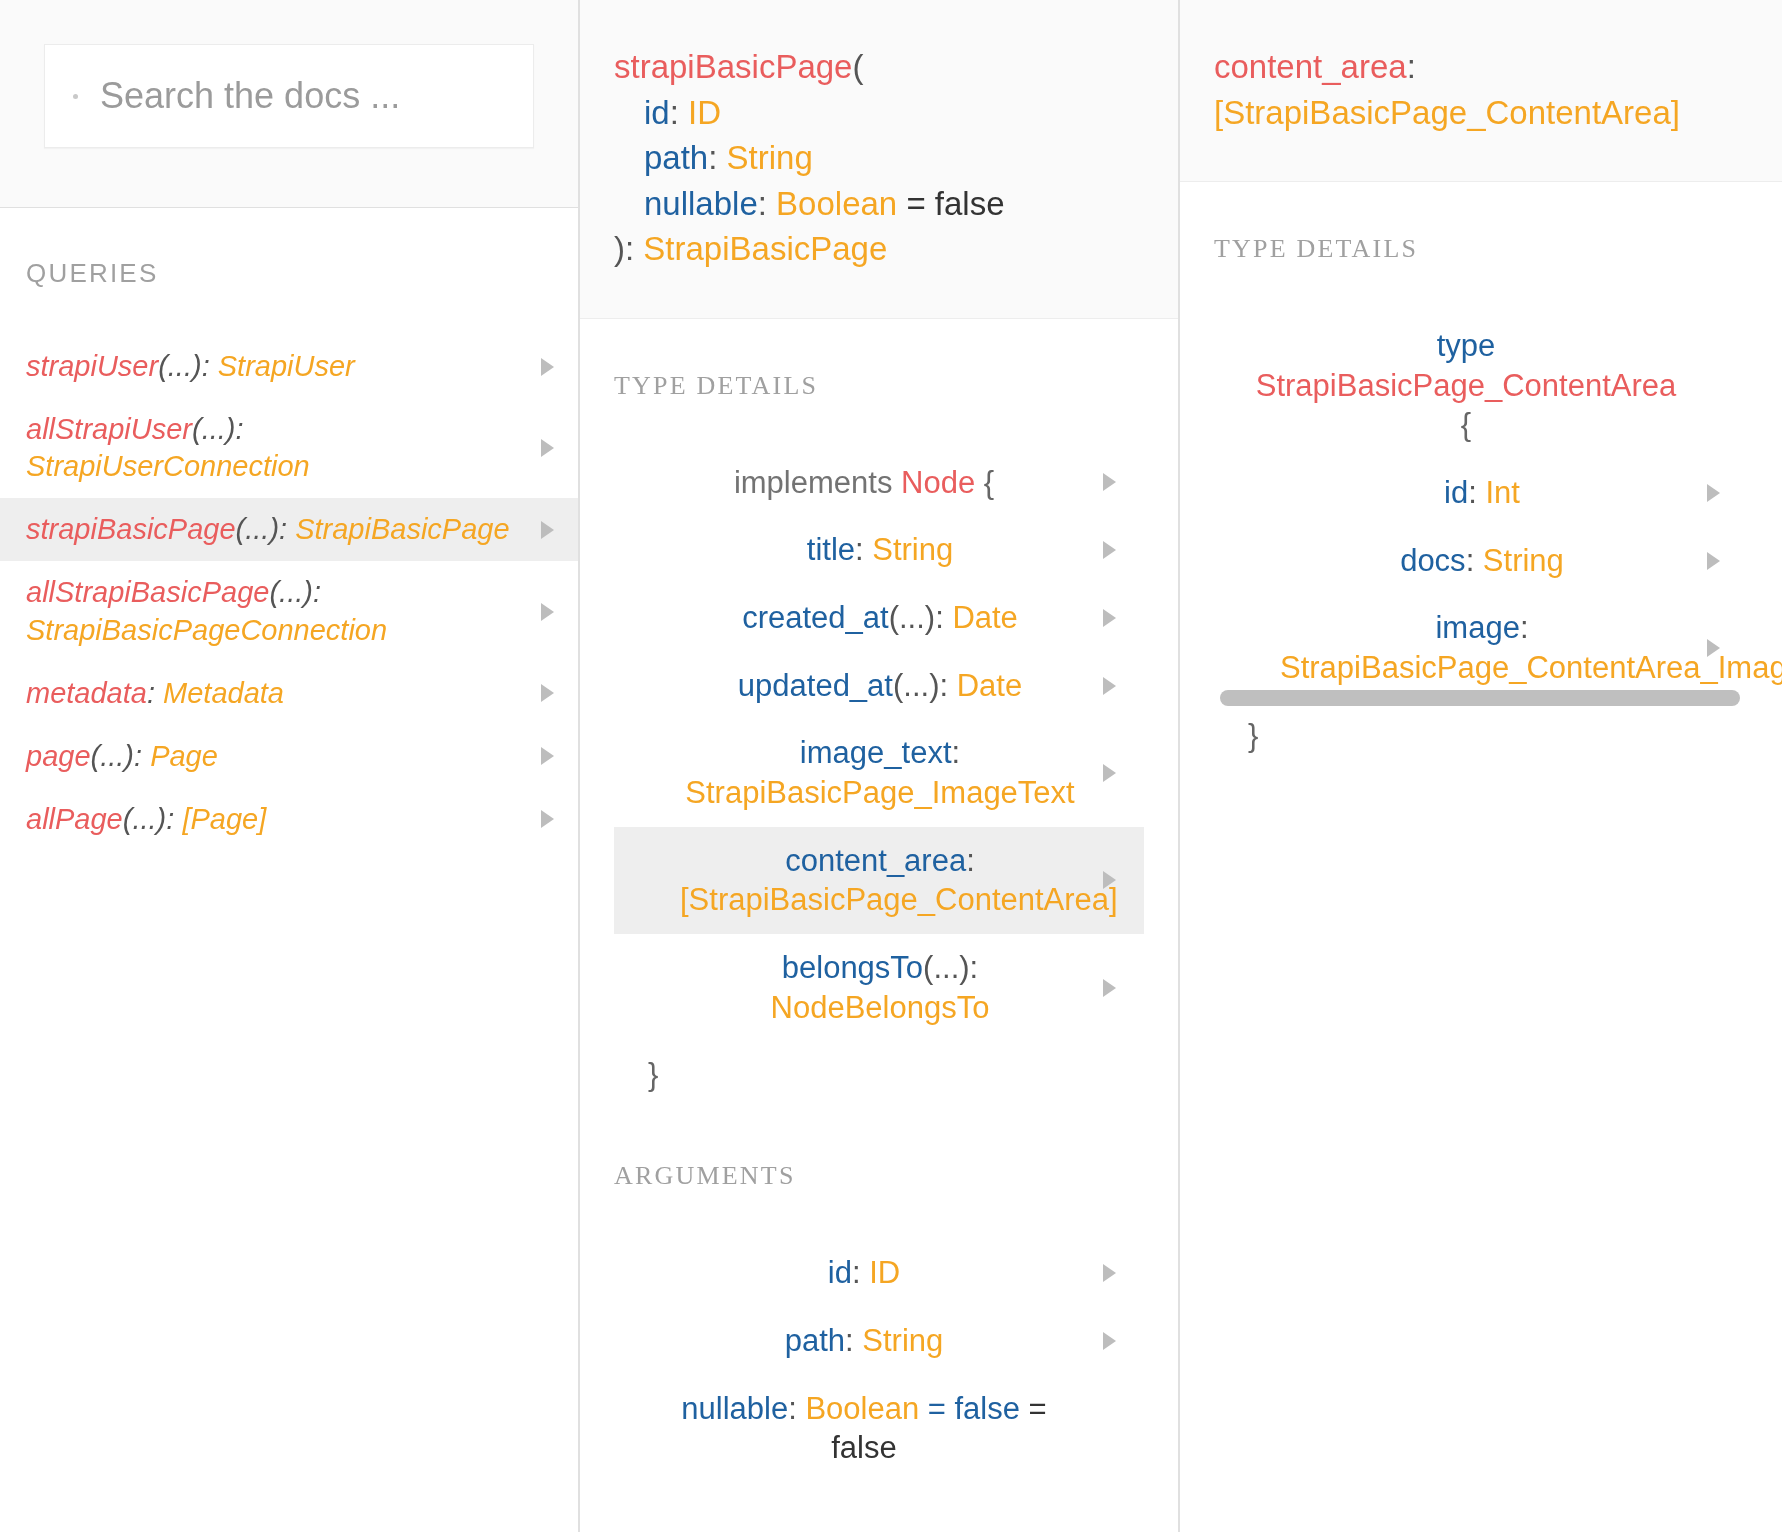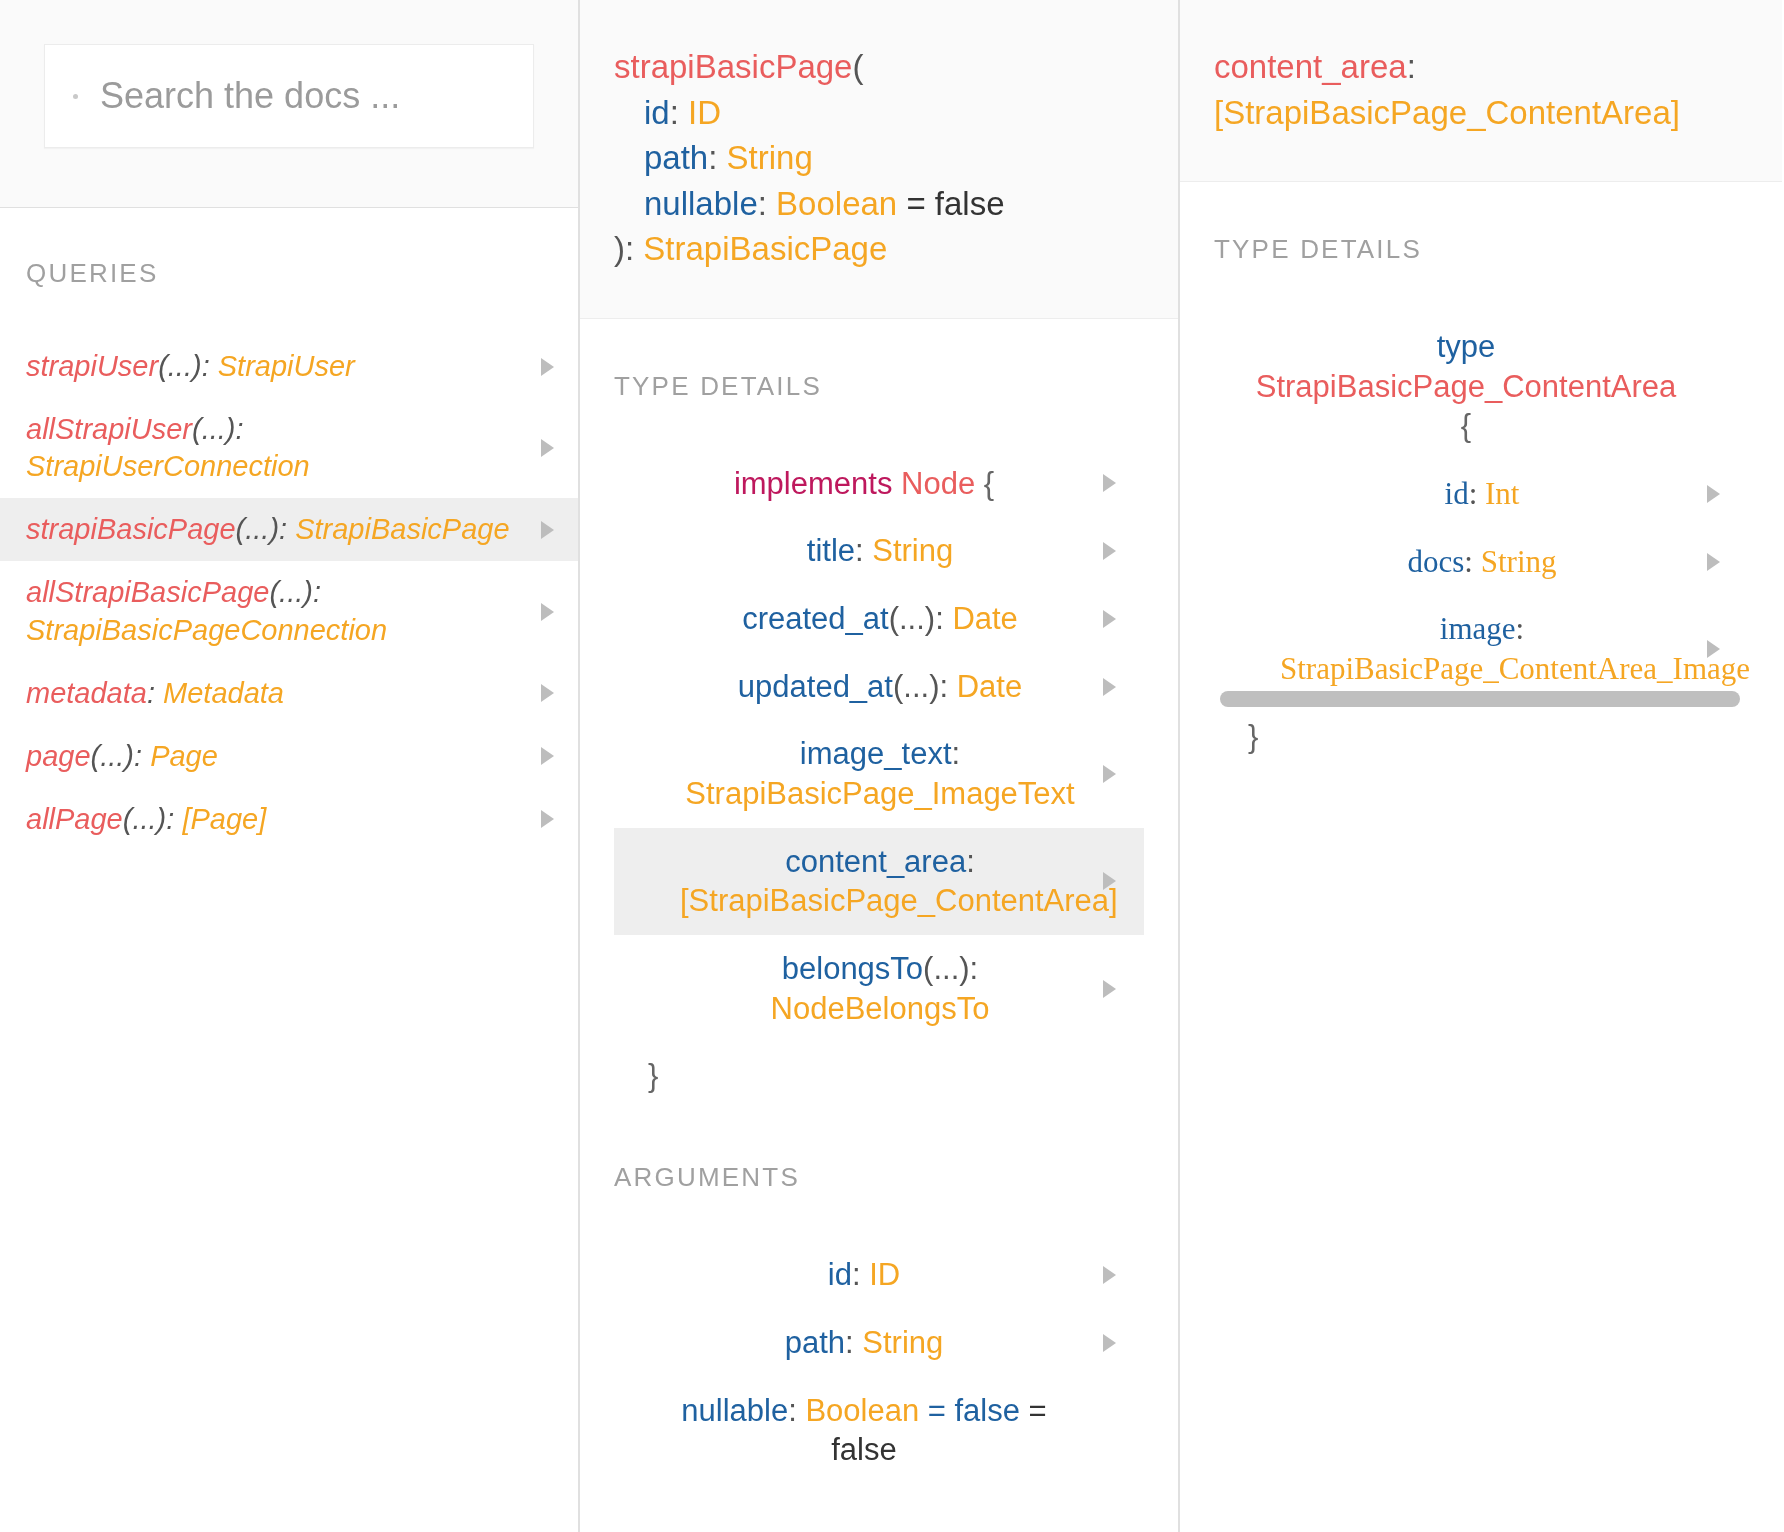--- a/index.html
+++ b/index.html
@@ -100,21 +100,21 @@
     background: #fafafa;
     border-bottom: 1px solid #ededed;
     padding: 44px 26px 46px 34px;
     font-size: 33px;
     line-height: 1.38;
   }
   .panel-head .ind { padding-left: 30px; display: block; }
   .panel-section {
     padding: 52px 34px 0 34px;
   }
-  .panel-section .section-title { display: block; margin-bottom: 48px; }
+  .panel-section .section-title { display: block; margin-bottom: 48px; font-family: Liberation Serif, serif; }
 
   .code-line {
     position: relative;
     font-size: 31px;
     line-height: 1.28;
     padding: 14px 64px 14px 34px;
     cursor: pointer;
     text-align: center;
   }
   .code-line.flat { cursor: default; padding-left: 34px; }
@@ -130,21 +130,21 @@
     border-top: 9px solid transparent;
     border-bottom: 9px solid transparent;
   }
   .nowrap { white-space: nowrap; }
 
   
   .t-field    { color: #1f61a0; }   
   .t-qname    { color: #e95d5d; }   
   .t-type     { color: #f5a623; }
   .t-kw       { color: #1f61a0; }   
-  .t-impl     { color: #be185d; }
+  .t-impl     { color: #737373; }
   .t-punct    { color: #555; }
   .t-default  { color: #333; }
   .t-brace    { color: #666; }
   .t-blue-val { color: #1f61a0; }
 
   
   .hscroll {
     position: absolute;
     left: 6px;
     right: 8px;
@@ -246,21 +246,21 @@
     </div>
 
     <div class="panel-section">
       <span class="section-title">TYPE DETAILS</span>
 
       <div class="code-line flat">
         <span class="t-kw">type</span>
         <span class="t-qname">StrapiBasicPage_ContentArea</span><span class="t-brace"> {</span>
       </div>
 
-      <div id="right-fields" style="position:relative;font-family:Liberation Serif, serif;">
+      <div id="right-fields" style="position:relative;">
           <div class="code-line indent"><span class="t-field">id</span><span class="t-punct">: </span><span class="t-type nowrap">Int</span><span class="arrow"></span></div>
           <div class="code-line indent"><span class="t-field">docs</span><span class="t-punct">: </span><span class="t-type nowrap">String</span><span class="arrow"></span></div>
           <div class="code-line indent"><span class="t-field">image</span><span class="t-punct">:</span><br><span class="t-type nowrap">StrapiBasicPage_ContentArea_Image</span><span class="arrow"></span></div>
           <div class="hscroll" style="bottom: -4px;"></div>
         </div>
 
       <div class="brace">}</div>
     </div>
   </div>
 

